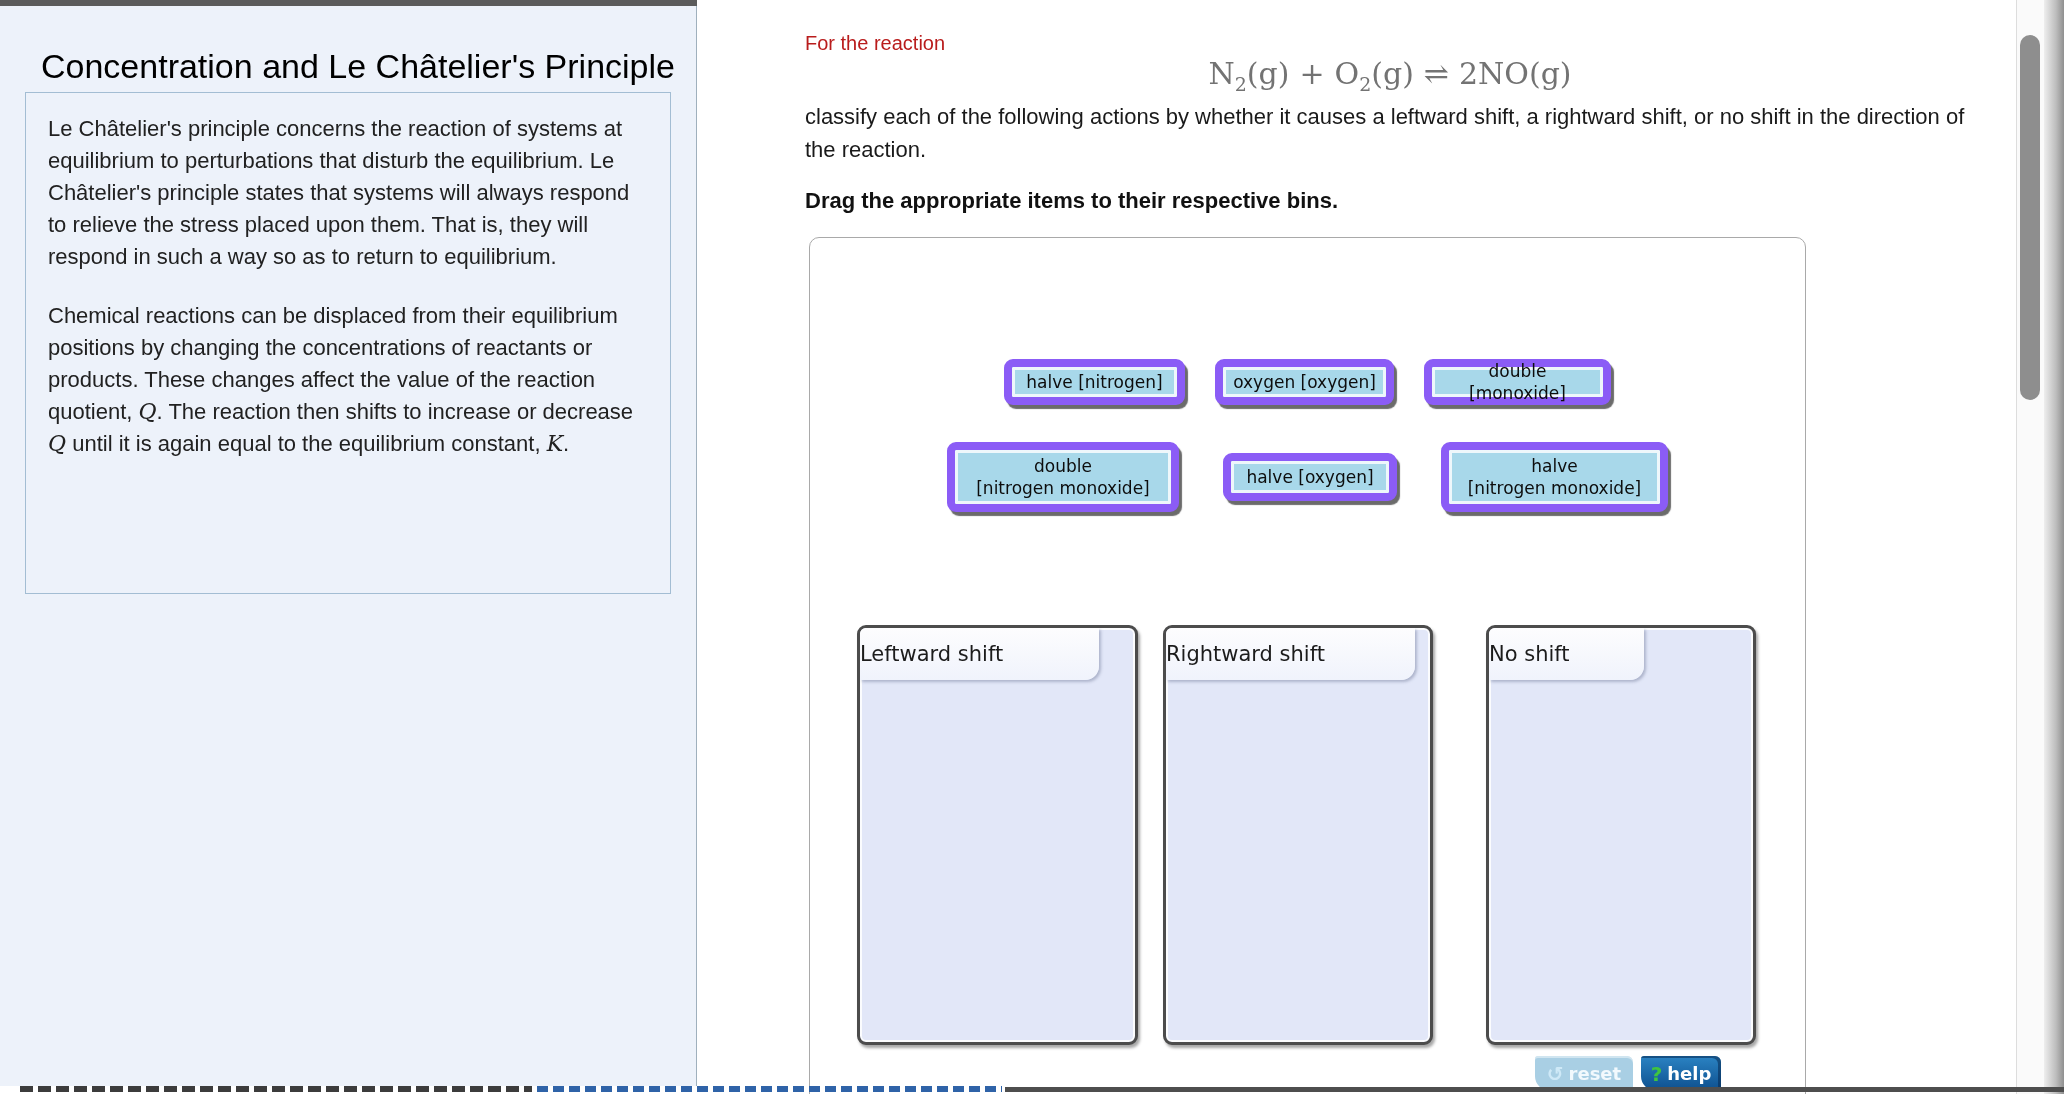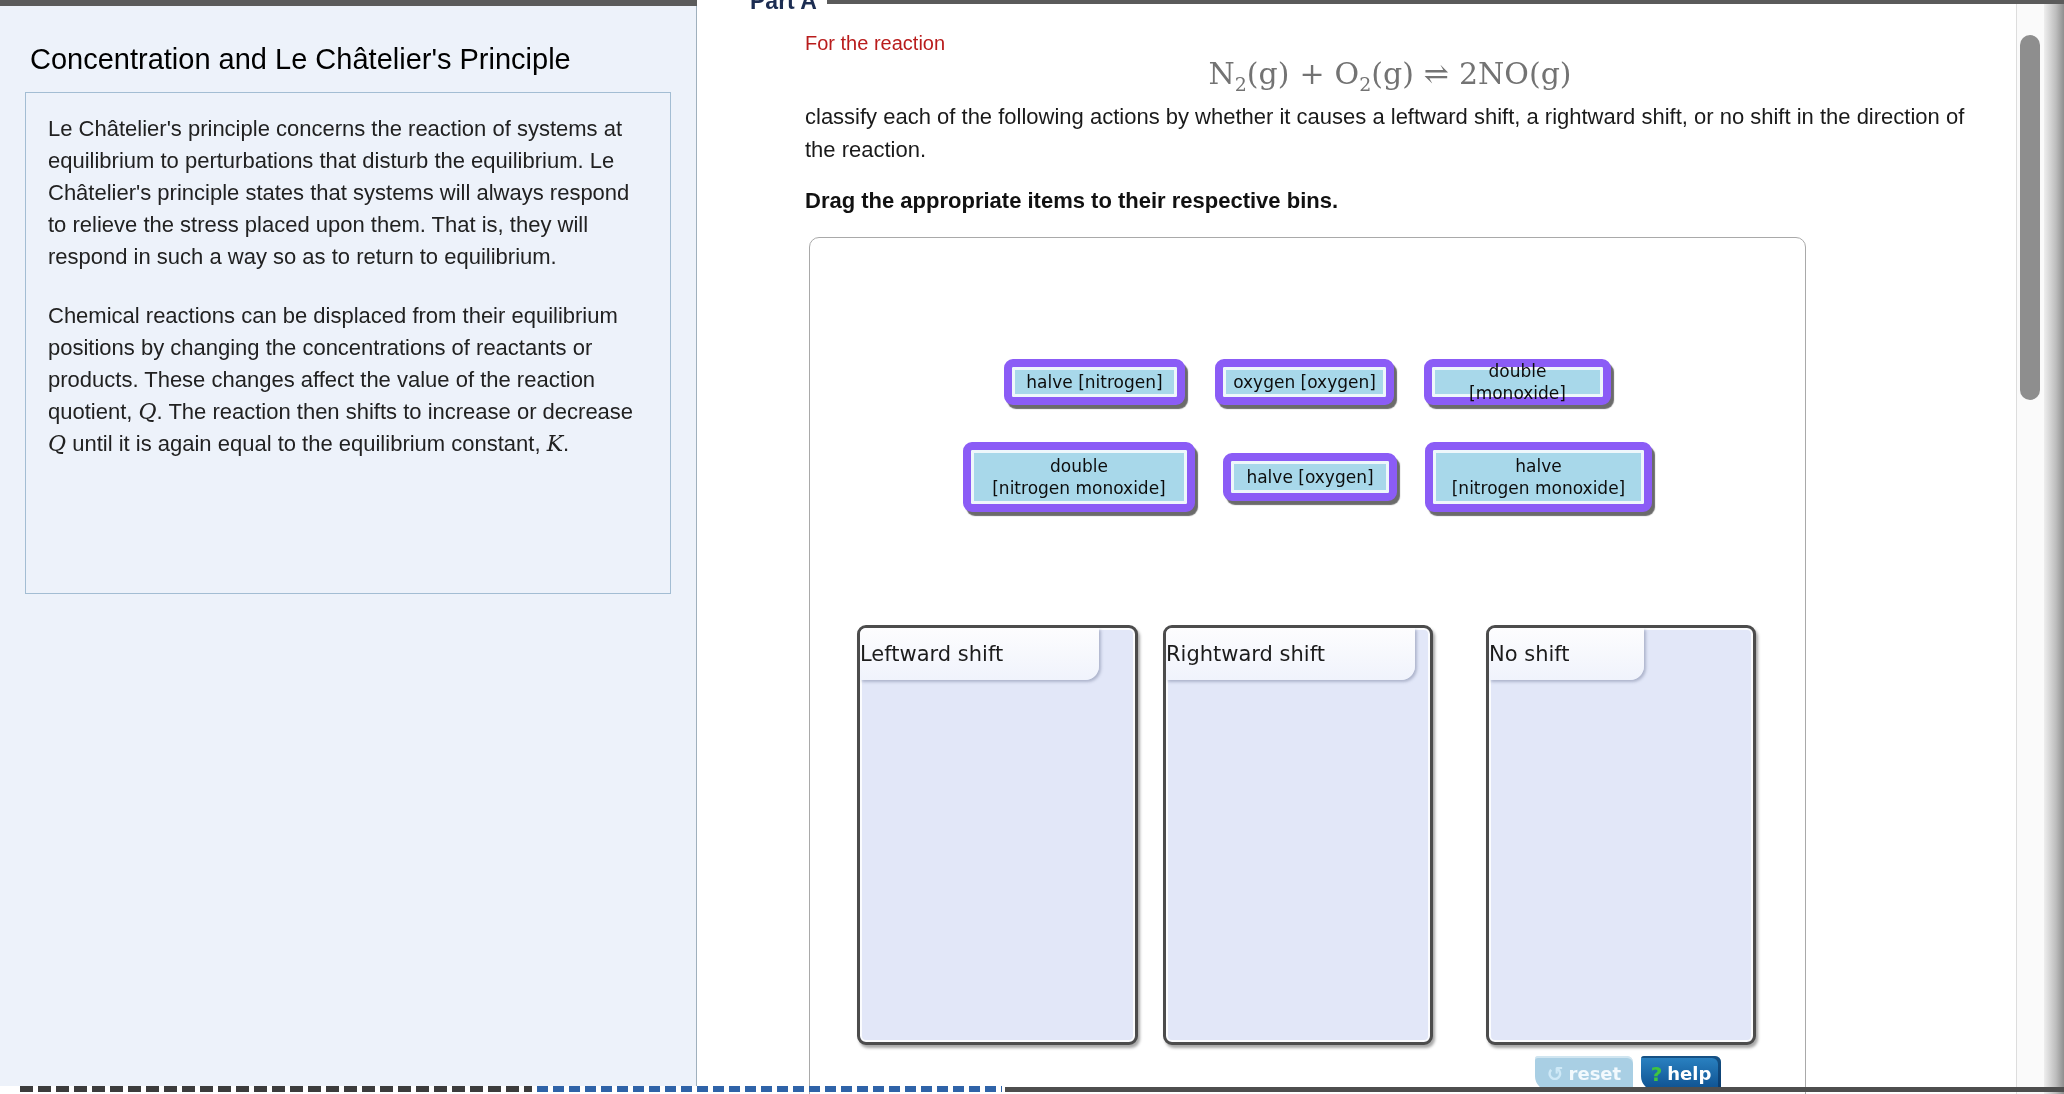--- a/index.html
+++ b/index.html
@@ -5,22 +5,22 @@
   html,body{margin:0;padding:0;background:#fff;}
   #page{position:relative;width:2064px;height:1094px;overflow:hidden;
         font-family:"Liberation Sans",sans-serif;background:#ffffff;}
 
   
   .left-top-bar{position:absolute;left:0;top:0;width:697px;height:6px;background:#5b5b5b;}
 
   
   .sidebar{position:absolute;left:0;top:6px;width:697px;height:1080px;
            background:#edf2fa;border-right:1px solid #9fb0bd;box-sizing:border-box;}
-  .sidebar-title{position:absolute;left:30px;top:18px;right:10px;
-                 font-size:29px;color:#000;font-weight:400;}
+  .sidebar-title{position:absolute;left:41px;top:18px;right:10px;
+                 font-size:34px;color:#000;font-weight:400;}
   .info-box{position:absolute;left:25px;top:86px;width:646px;height:502px;
             border:1px solid #a3bdd3;box-sizing:border-box;padding:20px 22px;
             font-size:22px;line-height:32px;color:#212121;}
   .info-box p{margin:0;}
   .info-box p + p{margin-top:27px;}
   .math-var{font-family:"DejaVu Serif",serif;font-style:italic;font-size:22px;}
 
   
   .parta-header{position:absolute;left:698px;top:0;width:1366px;height:15px;
                 overflow:hidden;display:flex;align-items:flex-start;
@@ -38,21 +38,21 @@
   .task-text{position:absolute;left:805px;top:100px;width:1175px;
              font-size:22px;line-height:33px;color:#1a1a1a;}
   .drag-instruction{position:absolute;left:805px;top:188px;font-size:22px;
                     font-weight:bold;color:#111;}
 
   
   .dnd-box{position:absolute;left:809px;top:237px;width:997px;height:880px;
            background:#fff;border:1px solid #a9a9a9;border-radius:10px;box-sizing:border-box;}
   .chips-row{position:absolute;left:0;right:0;display:flex;justify-content:center;}
   .row1{top:121px;gap:30px;}
-  .row2{top:204px;gap:28px;align-items:center;}
+  .row2{top:204px;gap:44px;align-items:center;}
   .chip{background:#a8d8ea;border:8px solid #8b5cf6;border-radius:9px;
         box-shadow:3px 4px 1px rgba(70,70,70,0.8), inset 0 0 0 3px rgba(255,255,255,0.8);
         display:flex;flex-direction:column;align-items:center;justify-content:center;
         font-family:"DejaVu Sans",sans-serif;font-size:17px;line-height:22px;color:#0d0d0d;
         padding:4px 6px;box-sizing:border-box;text-align:center;cursor:move;}
   .chip-line:empty{display:none;}
   .c0{width:181px;height:46px;} .c1{width:179px;height:46px;} .c2{width:187px;height:46px;}
   .c3{width:232px;height:70px;} .c4{width:174px;height:48px;} .c5{width:227px;height:70px;}
 
   .bins-row{position:absolute;left:47px;top:387px;display:flex;gap:25px;}
@@ -107,24 +107,20 @@
     <div class="info-box">
       <p>
         <span>Le Châtelier's principle concerns the reaction of systems at equilibrium to perturbations that disturb the equilibrium. Le Châtelier's principle states that systems will always respond to relieve the stress placed upon them. That is, they will respond in such a way so as to return to equilibrium.</span>
       </p>
       <p>
         <span>Chemical reactions can be displaced from their equilibrium positions by changing the concentrations of reactants or products. These changes affect the value of the reaction quotient, </span><span class="math-var">Q</span><span>. The reaction then shifts to increase or decrease </span><span class="math-var">Q</span><span> until it is again equal to the equilibrium constant, </span><span class="math-var">K</span><span>.</span>
       </p>
     </div>
   </aside>
 
-  <div class="parta-header">
-    <span class="parta-label">Part A</span>
-    <div class="parta-rule"></div>
-  </div>
 
   <div class="intro-text">For the reaction</div>
 
   <div class="equation">
     <span>N</span><sub>2</sub><span>(g)</span><span class="eq-op">+</span><span>O</span><sub>2</sub><span>(g)</span><span class="eq-op">⇌</span><span>2NO</span><span>(g)</span>
   </div>
 
   <div class="task-text">classify each of the following actions by whether it causes a leftward shift, a rightward shift, or no shift in the direction of the reaction.</div>
   <div class="drag-instruction">Drag the appropriate items to their respective bins.</div>
 

